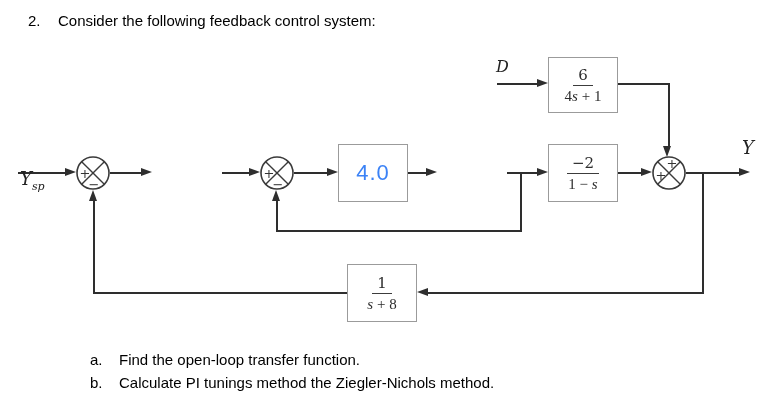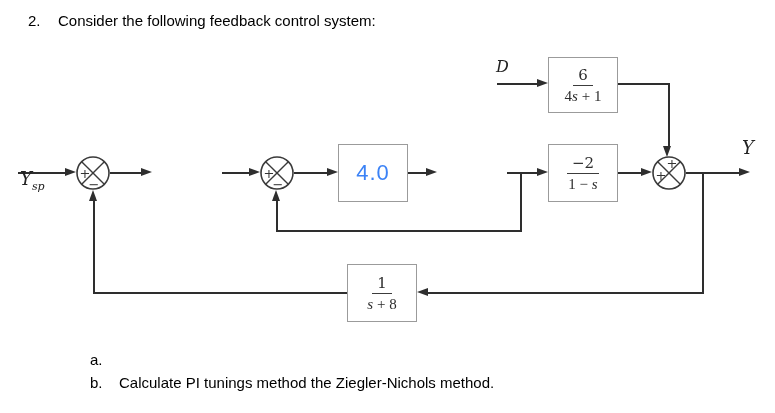--- a/index.html
+++ b/index.html
@@ -156,20 +156,21 @@
     </span>
   </div>
 
   <span class="node-label" style="left:20px;top:141px;margin-top:27px;"><span>Y</span><sub>sp</sub></span>
   <span class="node-label" style="left:496px;top:57px;font-size:16px;">D</span>
   <span class="node-label" style="left:742px;top:137px;">Y</span>
 
   <div class="q-list">
     <div class="q-row">
       <span class="q-marker">a.</span>
+      <span>Find the open-loop transfer function.</span>
     </div>
     <div class="q-row">
       <span class="q-marker">b.</span>
       <span>Calculate PI tunings method the Ziegler-Nichols method.</span>
     </div>
   </div>
 
 </div>
 
 </body></html>

